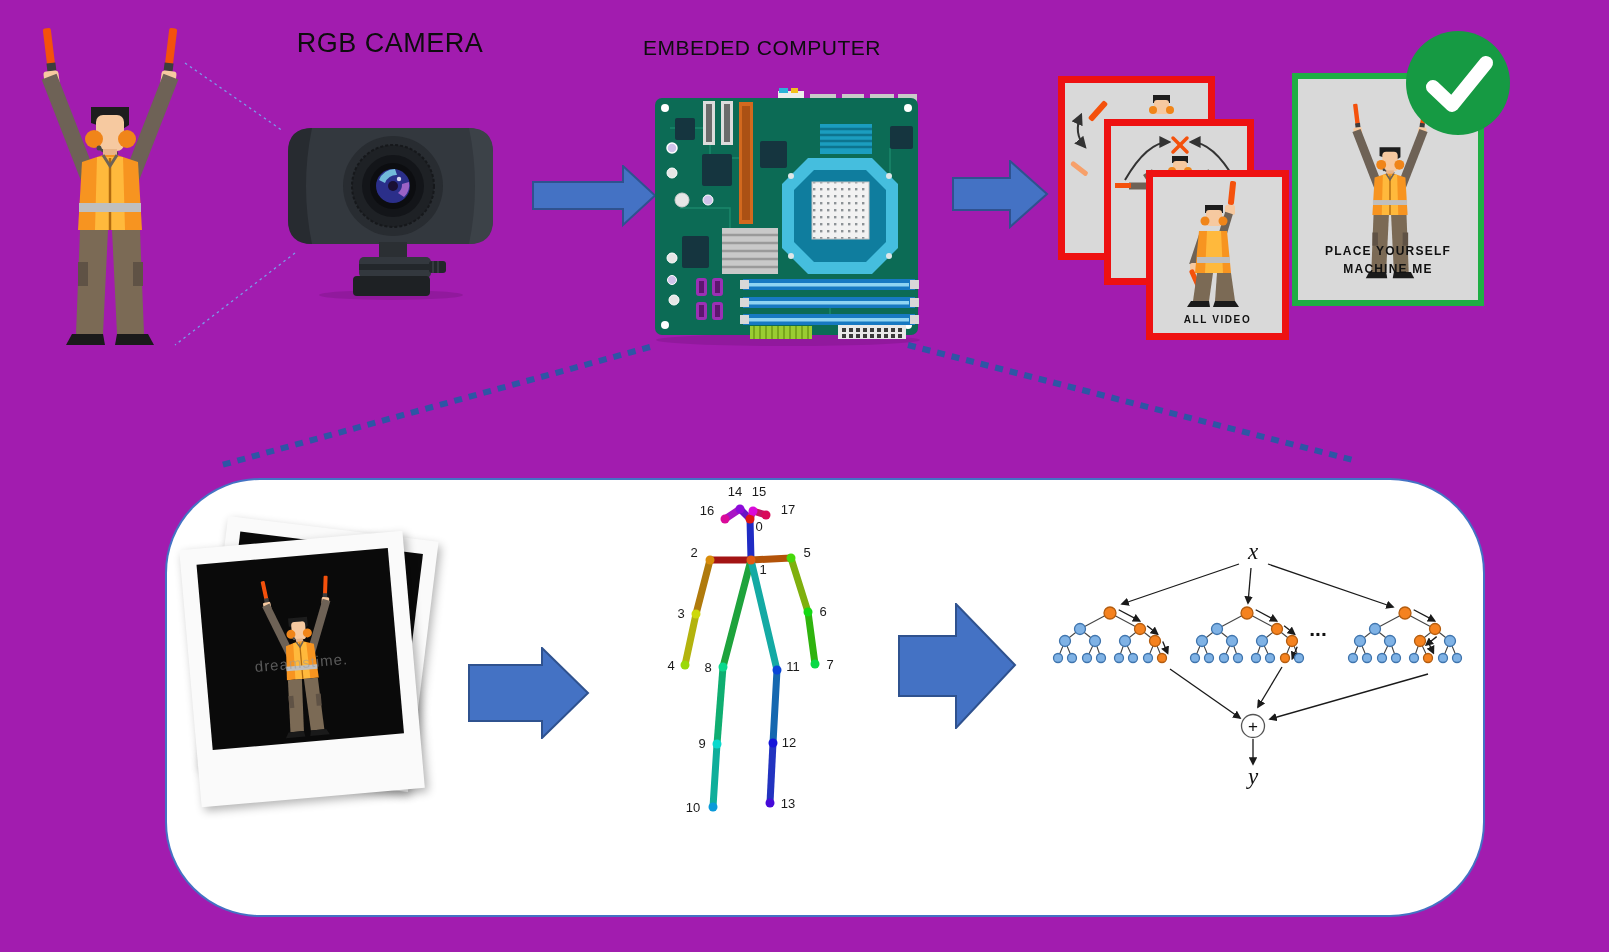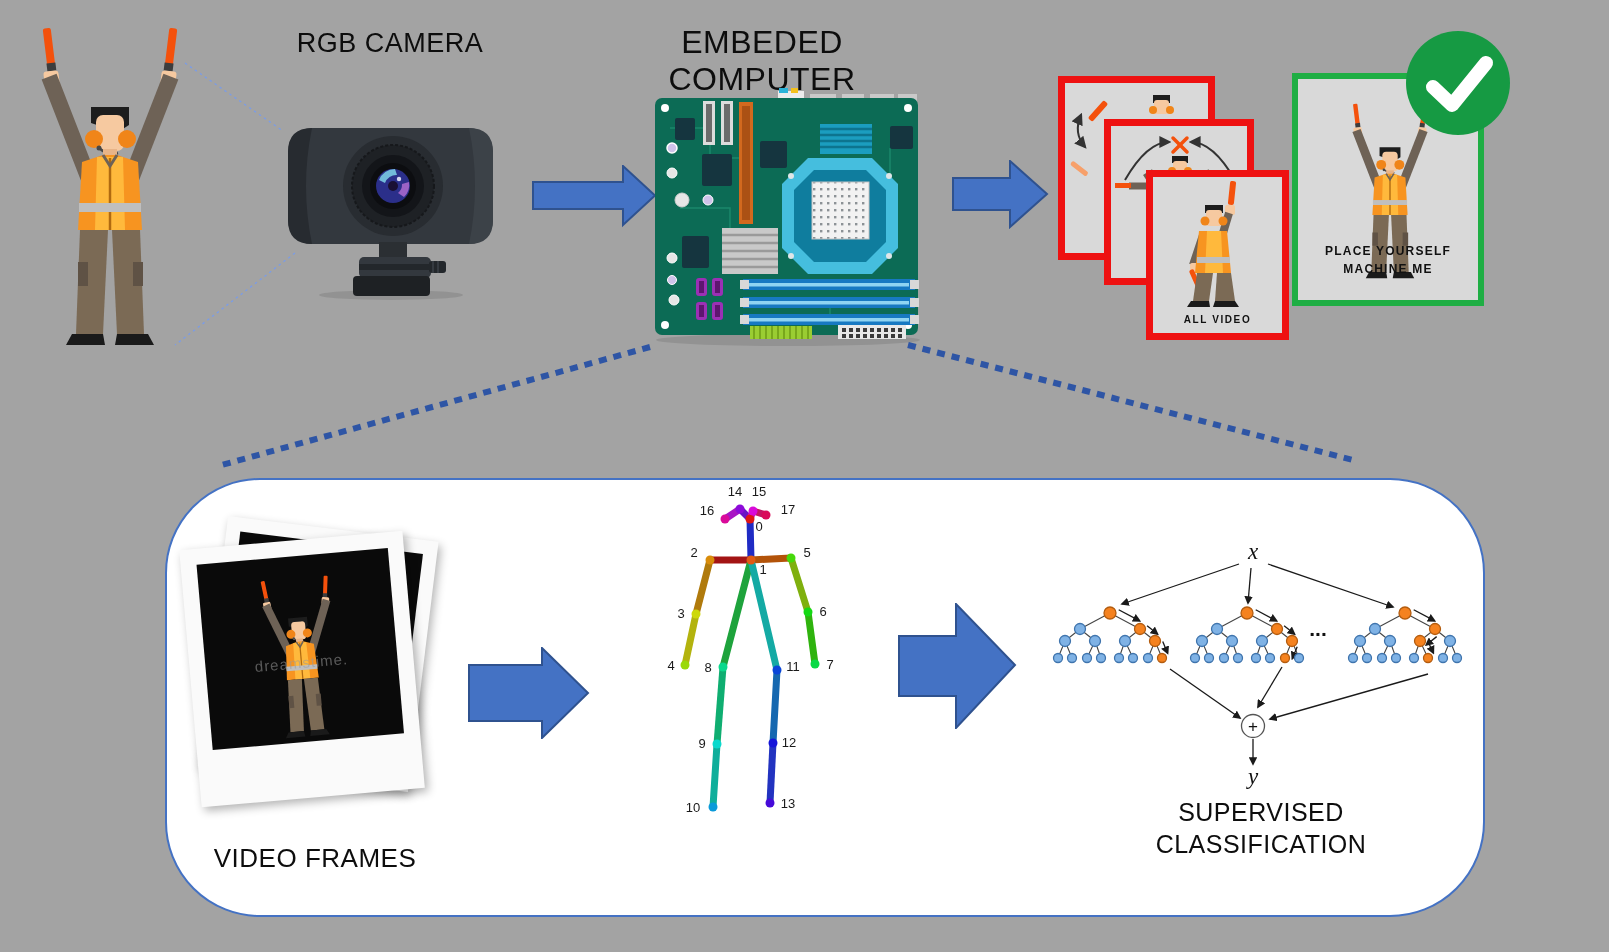--- a/index.html
+++ b/index.html
@@ -1,16 +1,16 @@
 <!DOCTYPE html>
 <html><head>
 <meta charset="utf-8">
 <style>
   html,body{margin:0;padding:0;background:#ffffff;}
-  .canvas{position:relative;width:1609px;height:952px;background:#a3a3a3;overflow:hidden;
+  .canvas{position:relative;width:1609px;height:952px;background:#a21caf;overflow:hidden;
           font-family:"Liberation Sans",sans-serif;}
   .abs{position:absolute;}
   .label{color:#0d0d0d;text-align:center;font-size:26px;letter-spacing:.5px;}
   .label.two{line-height:1.28;}
   .conn{position:absolute;left:0;top:0;pointer-events:none;}
   .card{position:absolute;background:#d9d9d9;box-sizing:border-box;}
   .card.red{border:7px solid #ee1111;}
   .card.green{border:6px solid #1fae44;}
   .card-caption{position:absolute;left:0;right:0;text-align:center;color:#111;
                 font-weight:bold;font-size:10px;letter-spacing:1.6px;}
@@ -71,21 +71,21 @@
       <path d="M42 322 L73 322 L75 333 L36 333 Z" fill="#1a1a1a"></path>
       <path d="M87 322 L118 322 L124 333 L85 333 Z" fill="#1a1a1a"></path>
     </symbol>
   </svg>
 
   <svg class="abs" style="left:30px;top:12px" width="160" height="340">
     <use href="#sym-marshaller"></use>
   </svg>
 
   <div class="abs label" style="left:270px;top:28px;width:240px;font-size:27px">RGB CAMERA</div>
-  <div class="abs label" style="left:600px;top:24px;width:324px;font-size:32px">EMBEDED COMPUTER</div>
+  <div class="abs label" style="left:600px;top:36px;width:324px;font-size:21px">EMBEDED COMPUTER</div>
 
   <svg class="abs" style="left:283px;top:123px" width="215" height="178">
     <ellipse cx="108" cy="172" rx="72" ry="5" fill="#000" opacity="0.10"></ellipse>
     <rect x="5" y="5" width="205" height="116" rx="24" fill="#33383e"></rect>
     <path d="M29 5 q-24 0 -24 24 v68 q0 24 24 24 q-12 -58 0 -116 z" fill="#272b30"></path>
     <path d="M186 5 q24 0 24 24 v68 q0 24 -24 24 q12 -58 0 -116 z" fill="#3c4248"></path>
     <circle cx="110" cy="63" r="50" fill="#282c31"></circle>
     <circle cx="110" cy="63" r="41" fill="#1e2125" stroke="#16181b" stroke-width="2" stroke-dasharray="3,2"></circle>
     <circle cx="110" cy="63" r="31" fill="#131519"></circle>
     <circle cx="110" cy="63" r="23" fill="#0c0d10"></circle>
@@ -292,22 +292,20 @@
   </div>
   <div class="polaroid" style="left:190px;top:540px;width:224px;height:258px;transform:rotate(-5deg)">
     <div class="photo" style="left:16px;top:16px;right:16px;height:186px">
       <svg class="abs" style="left:56px;top:14px" width="80" height="170">
         <use href="#sym-marshaller" width="80" height="170"></use>
       </svg>
       <div class="watermark" style="top:98px">dreamstime.</div>
     </div>
   </div>
 
-  <div class="abs label" style="left:195px;top:843px;width:240px">VIDEO FRAMES</div>
-  <div class="abs label two" style="left:1142px;top:796px;width:238px;font-size:25px">SUPERVISED CLASSIFICATION</div>
 
   <svg class="abs" style="left:468px;top:647px" width="122" height="92">
     <polygon points="1,18 74,18 74,1 120,46 74,91 74,74 1,74" fill="#4472c4" stroke="#2f528f" stroke-width="2"></polygon>
   </svg>
 
   <svg class="abs" id="skeleton-svg" style="left:660px;top:470px" width="190" height="350">
       <line x1="90" y1="49" x2="91" y2="90" stroke="#1f2bc4" stroke-width="7" stroke-linecap="round"></line>
       <line x1="91" y1="90" x2="50" y2="90" stroke="#a31414" stroke-width="7" stroke-linecap="round"></line>
       <line x1="91" y1="90" x2="131" y2="88" stroke="#b35309" stroke-width="7" stroke-linecap="round"></line>
       <line x1="50" y1="90" x2="36" y2="144" stroke="#b07a0c" stroke-width="7" stroke-linecap="round"></line>

